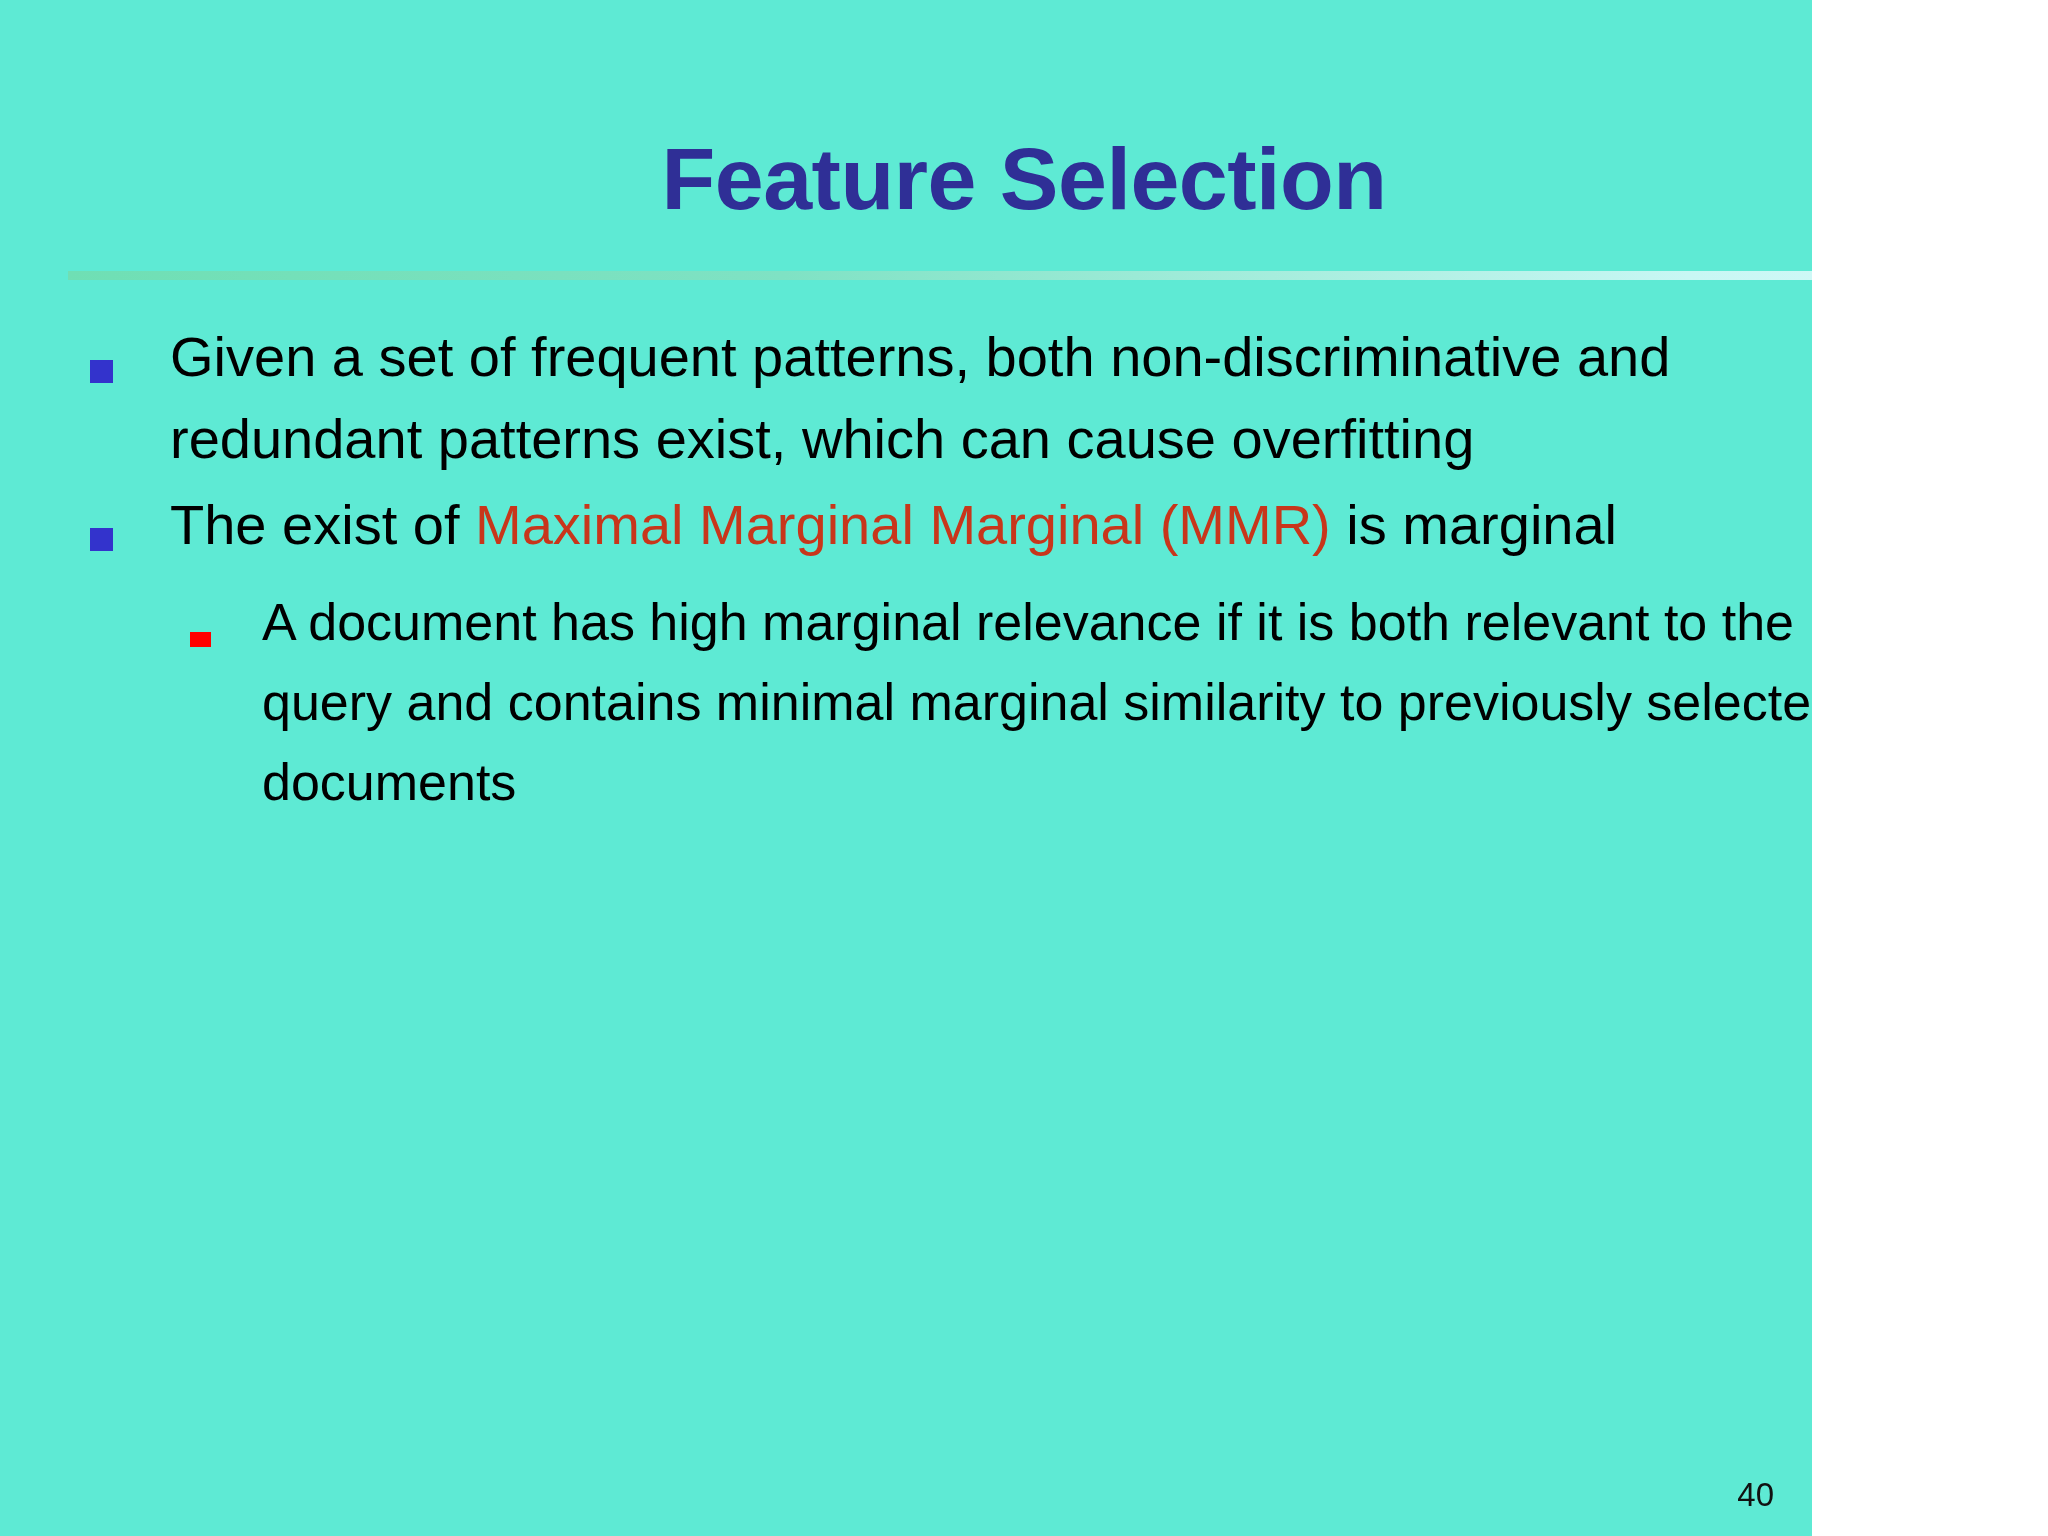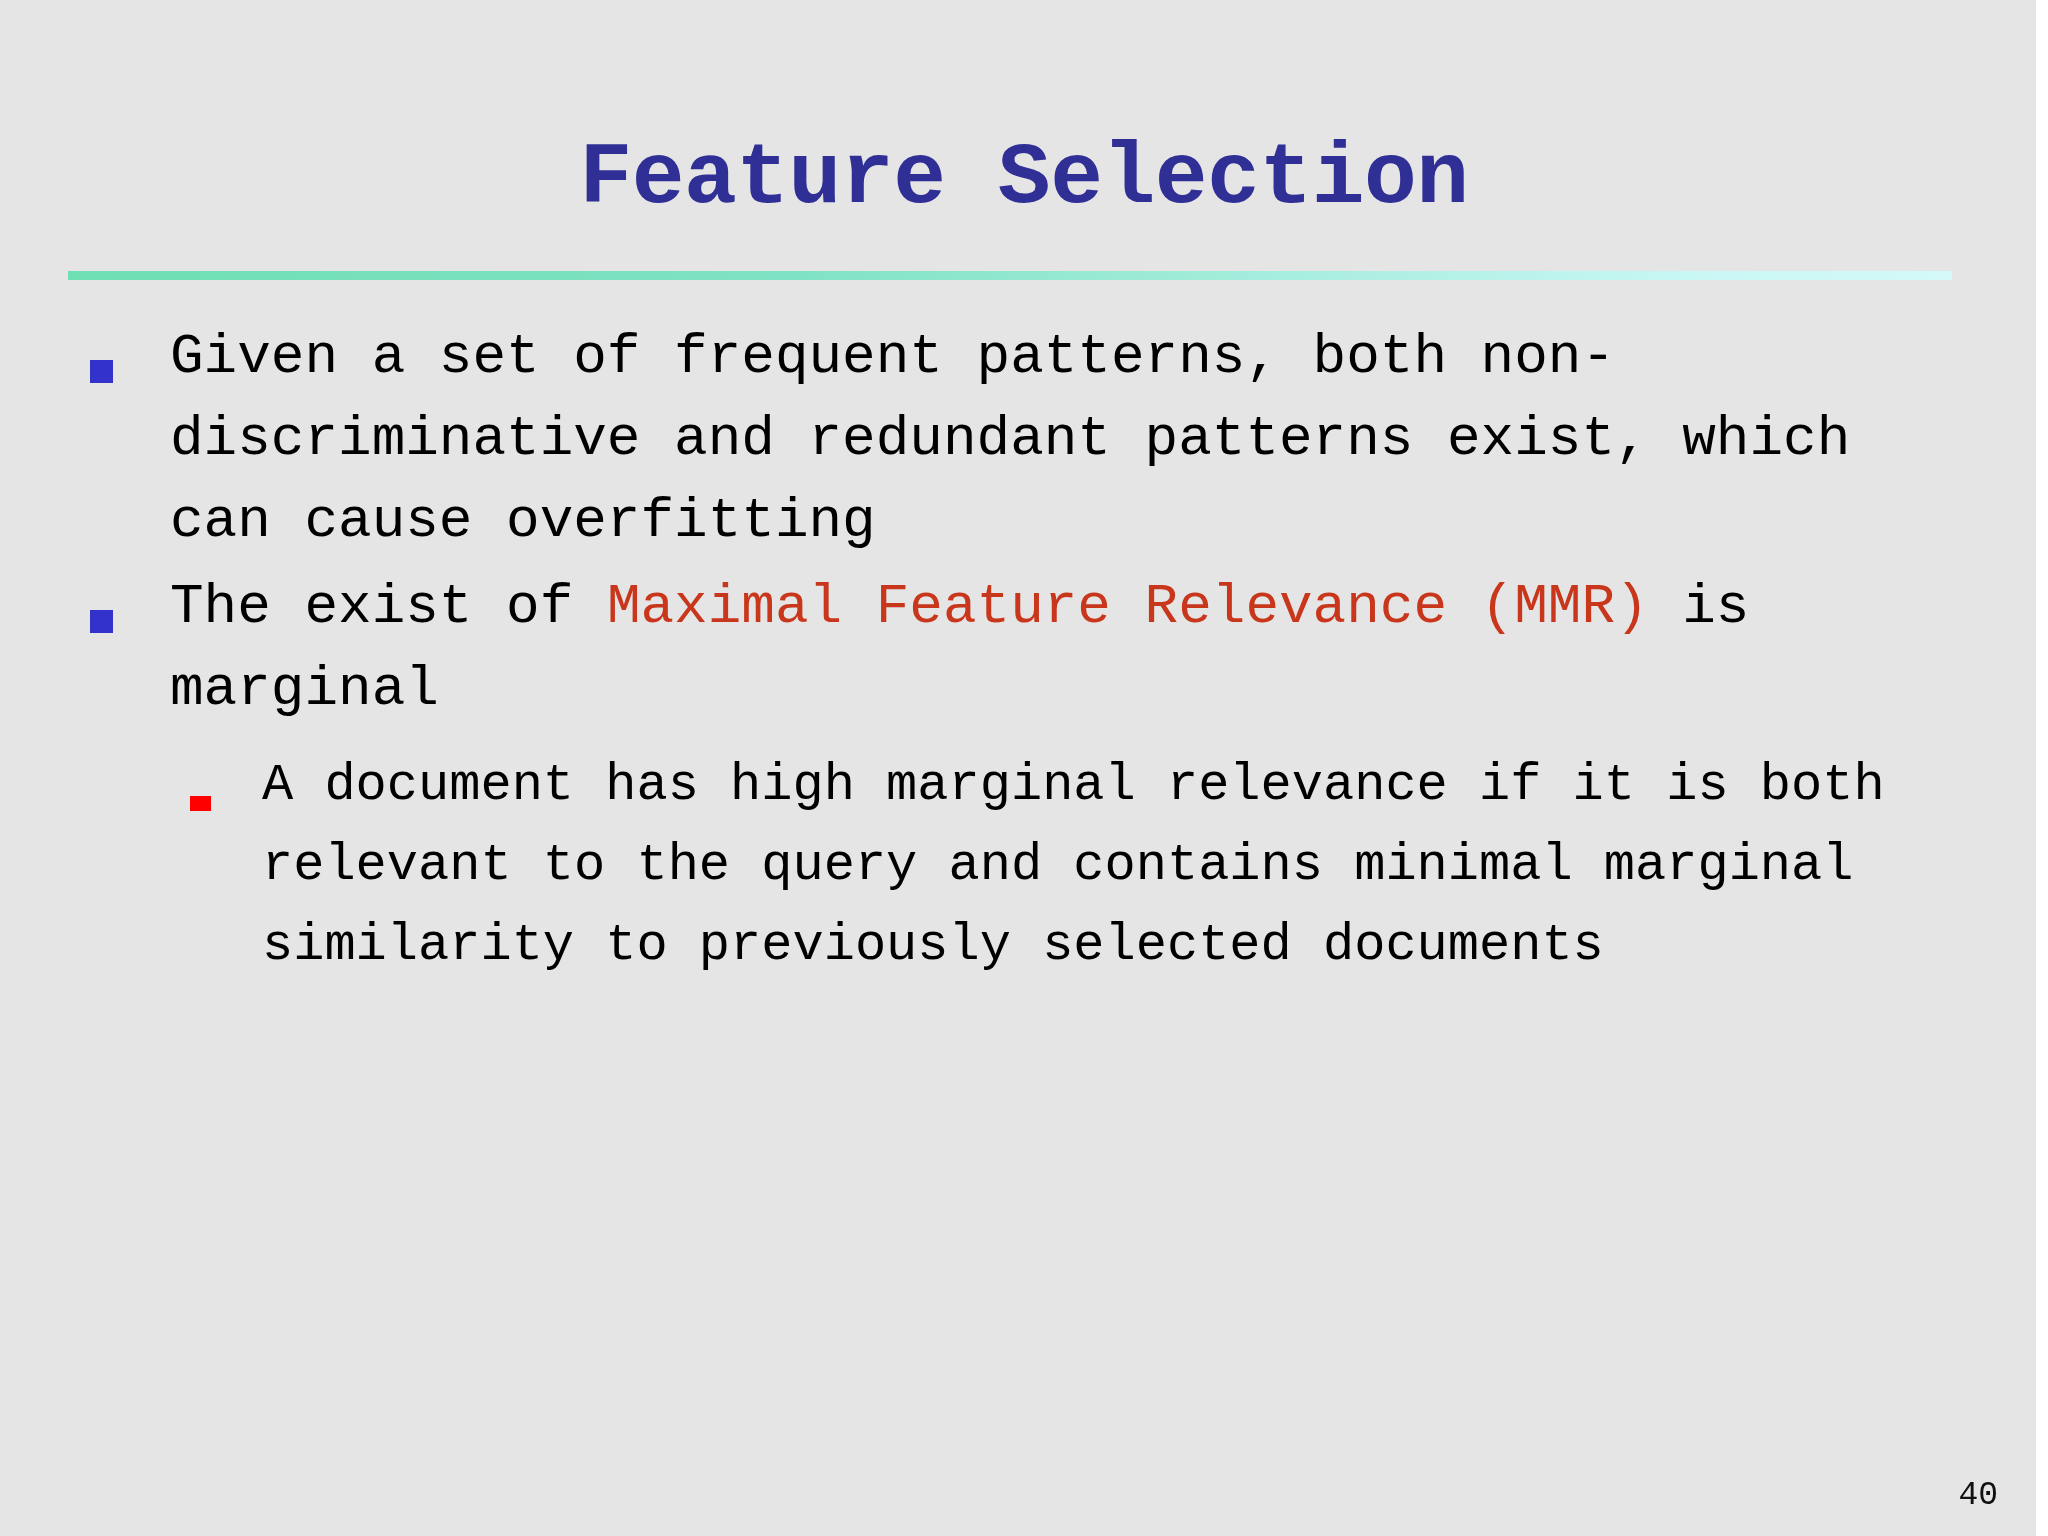--- a/index.html
+++ b/index.html
@@ -5,25 +5,24 @@
   html, body {
     margin: 0;
     padding: 0;
     background: #ffffff;
   }
   body {
     font-family: "Liberation Sans", sans-serif;
   }
   .slide {
     position: relative;
-    width: 2036px;
+    width: 1812px;
     height: 1536px;
-    background: #e5e5e5;
+    background: #5eead4;
     overflow: hidden;
-    font-family: Liberation Mono, monospace;
   }
 
   
   .slide-title {
     position: absolute;
     left: 0;
     top: 74px;
     width: 2048px;
     text-align: center;
     font-size: 88px;
@@ -120,21 +119,21 @@
   <div class="body-list">
 
     <div class="bullet-row">
       <span class="marker"></span>
       <div class="text">Given a set of frequent patterns, both non-discriminative and redundant patterns exist, which can cause overfitting</div>
     </div>
 
 
     <div class="bullet-row">
       <span class="marker"></span>
-      <div class="text"><span>The exist of </span><span class="accent">Maximal Feature Relevance (MMR)</span><span> is marginal</span></div>
+      <div class="text"><span>The exist of </span><span class="accent">Maximal Marginal Marginal (MMR)</span><span> is marginal</span></div>
     </div>
 
     <div class="sub-row">
       <span class="marker-sub"></span>
       <div class="text">A document has high marginal relevance if it is both relevant to the query and contains minimal marginal similarity to previously selected documents</div>
     </div>
 
   </div>
 
   <div class="page-number">40</div>

